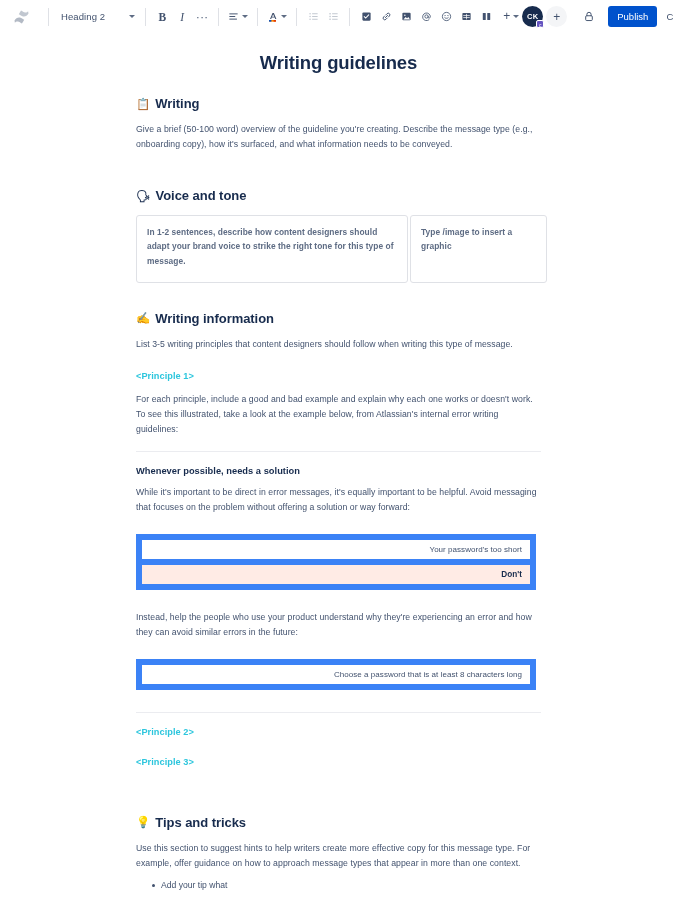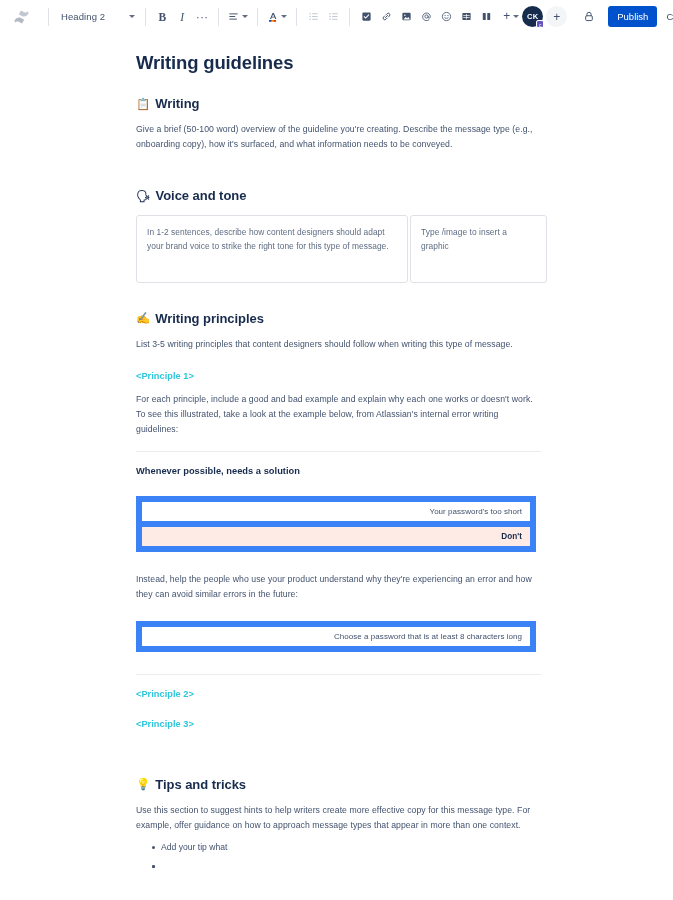--- a/index.html
+++ b/index.html
@@ -121,20 +121,21 @@
     margin-left: 136px;
     padding-top: 18px;
   }
   .doc-title {
     font-size: 18.5px;
     font-weight: bold;
     color: #172b4d;
     letter-spacing: -0.15px;
     margin: 0 0 22px 0;
     line-height: 1.2;
+    text-align: center;
   }
   h2.sec {
     font-size: 13px;
     font-weight: bold;
     color: #172b4d;
     margin: 0 0 10px 0;
     letter-spacing: -0.05px;
     display: flex; align-items: center; gap: 5px;
     line-height: 1.25;
   }
@@ -180,20 +181,21 @@
     background: #fff;
   }
   .panel.left { flex: 0 0 272px; }
   .panel.right { flex: 0 0 137px; margin-left: 1px; }
   .panel p {
     font-size: 8.4px;
     color: #5e6c84;
     line-height: 1.72;
     margin: 0;
     letter-spacing: 0.05px;
+    font-weight: bold;
   }
 
   
   .extable {
     width: 400px;
     border: 1px solid #dfe1e6;
     border-collapse: collapse;
     margin: 0;
   }
   .extable td {
@@ -405,35 +407,36 @@
       </div>
       <div class="panel right">
         <p>Type /image to insert a graphic</p>
       </div>
     </div>
 
     <div class="spacer-lg"></div>
 
     <h2 class="sec">
       <span class="emoji">✍</span>
-      <span>Writing principles</span>
+      <span>Writing information</span>
     </h2>
     <p class="body">List 3-5 writing principles that content designers should follow when writing this type of message.</p>
 
     <div class="spacer-sm"></div>
 
     <p class="principle">&lt;Principle 1&gt;</p>
 
     <div class="spacer-sm"></div>
 
     <p class="body">For each principle, include a good and bad example and explain why each one works or doesn't work. To see this illustrated, take a look at the example below, from Atlassian's internal error writing guidelines:</p>
 
     <hr class="hr">
 
     <p class="subhead">Whenever possible, needs a solution</p>
+    <p class="body">While it's important to be direct in error messages, it's equally important to be helpful. Avoid messaging that focuses on the problem without offering a solution or way forward:</p>
 
     <div class="spacer-sm"></div>
 
     <table class="extable">
       <tbody>
           <tr>
         <td>Your password's too short</td>
       </tr>
       <tr class="row-dont">
         <td class="label">Don't</td>

